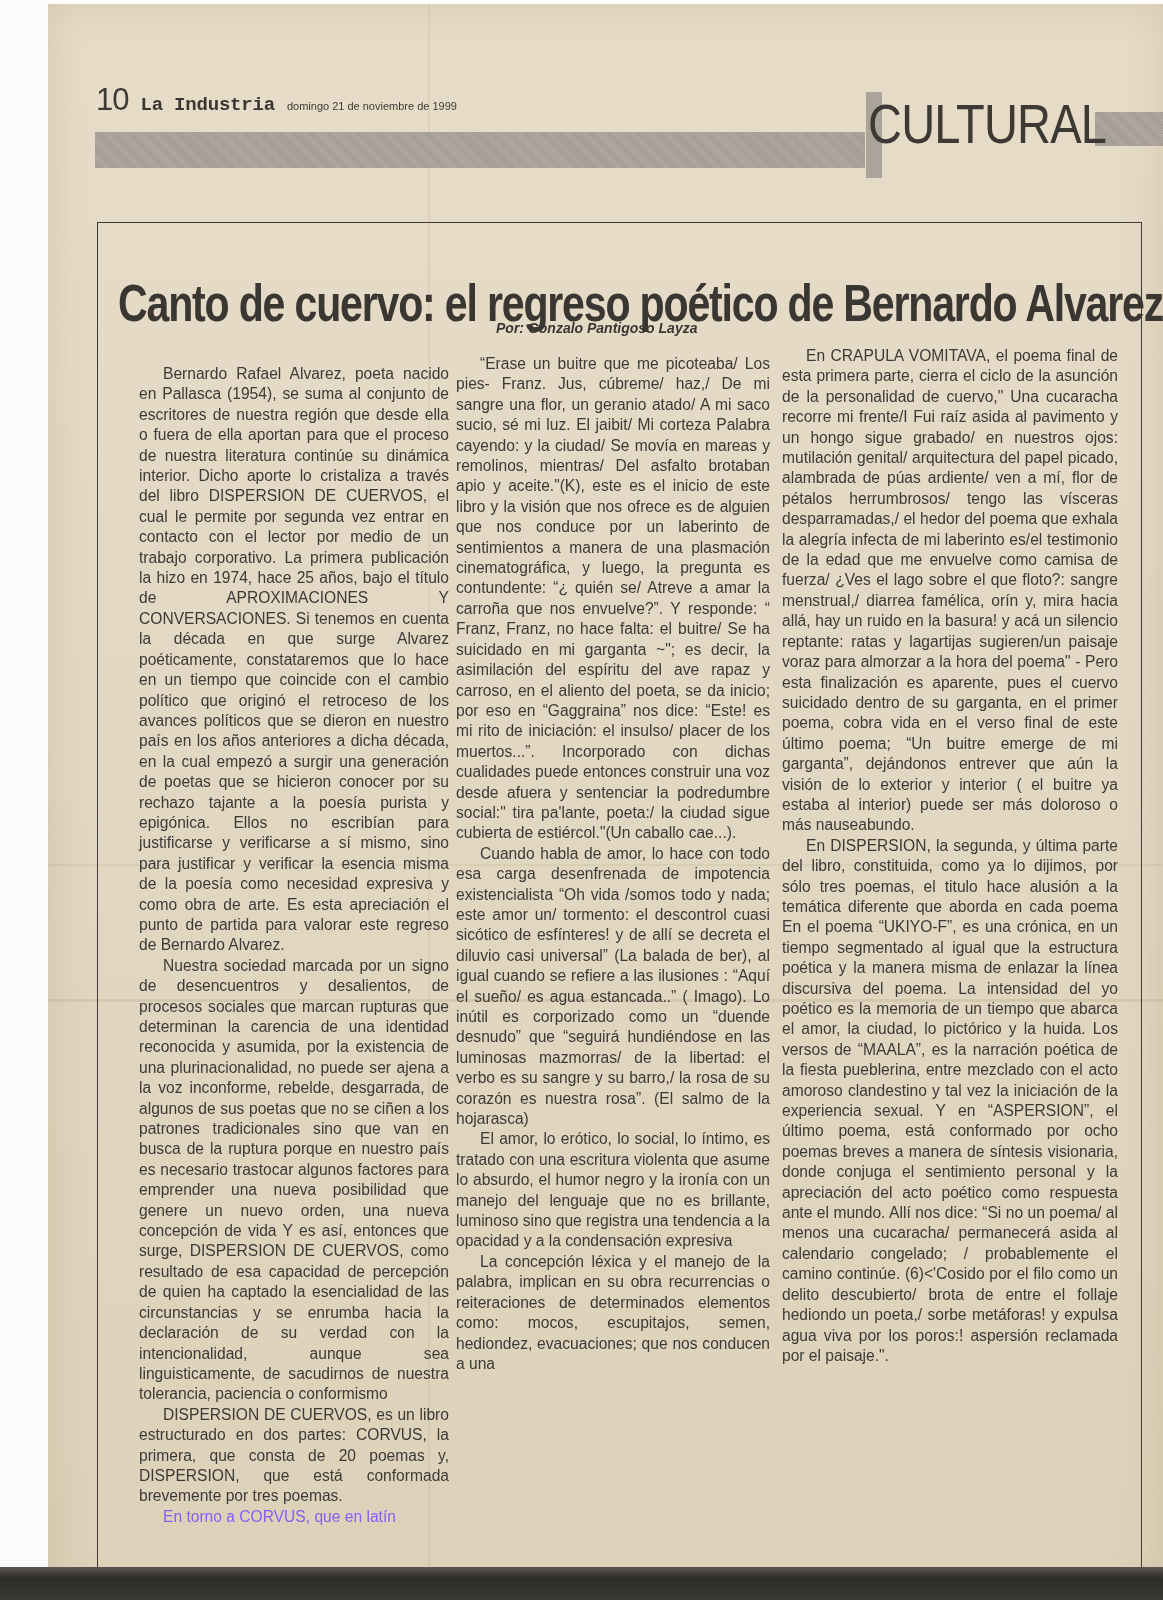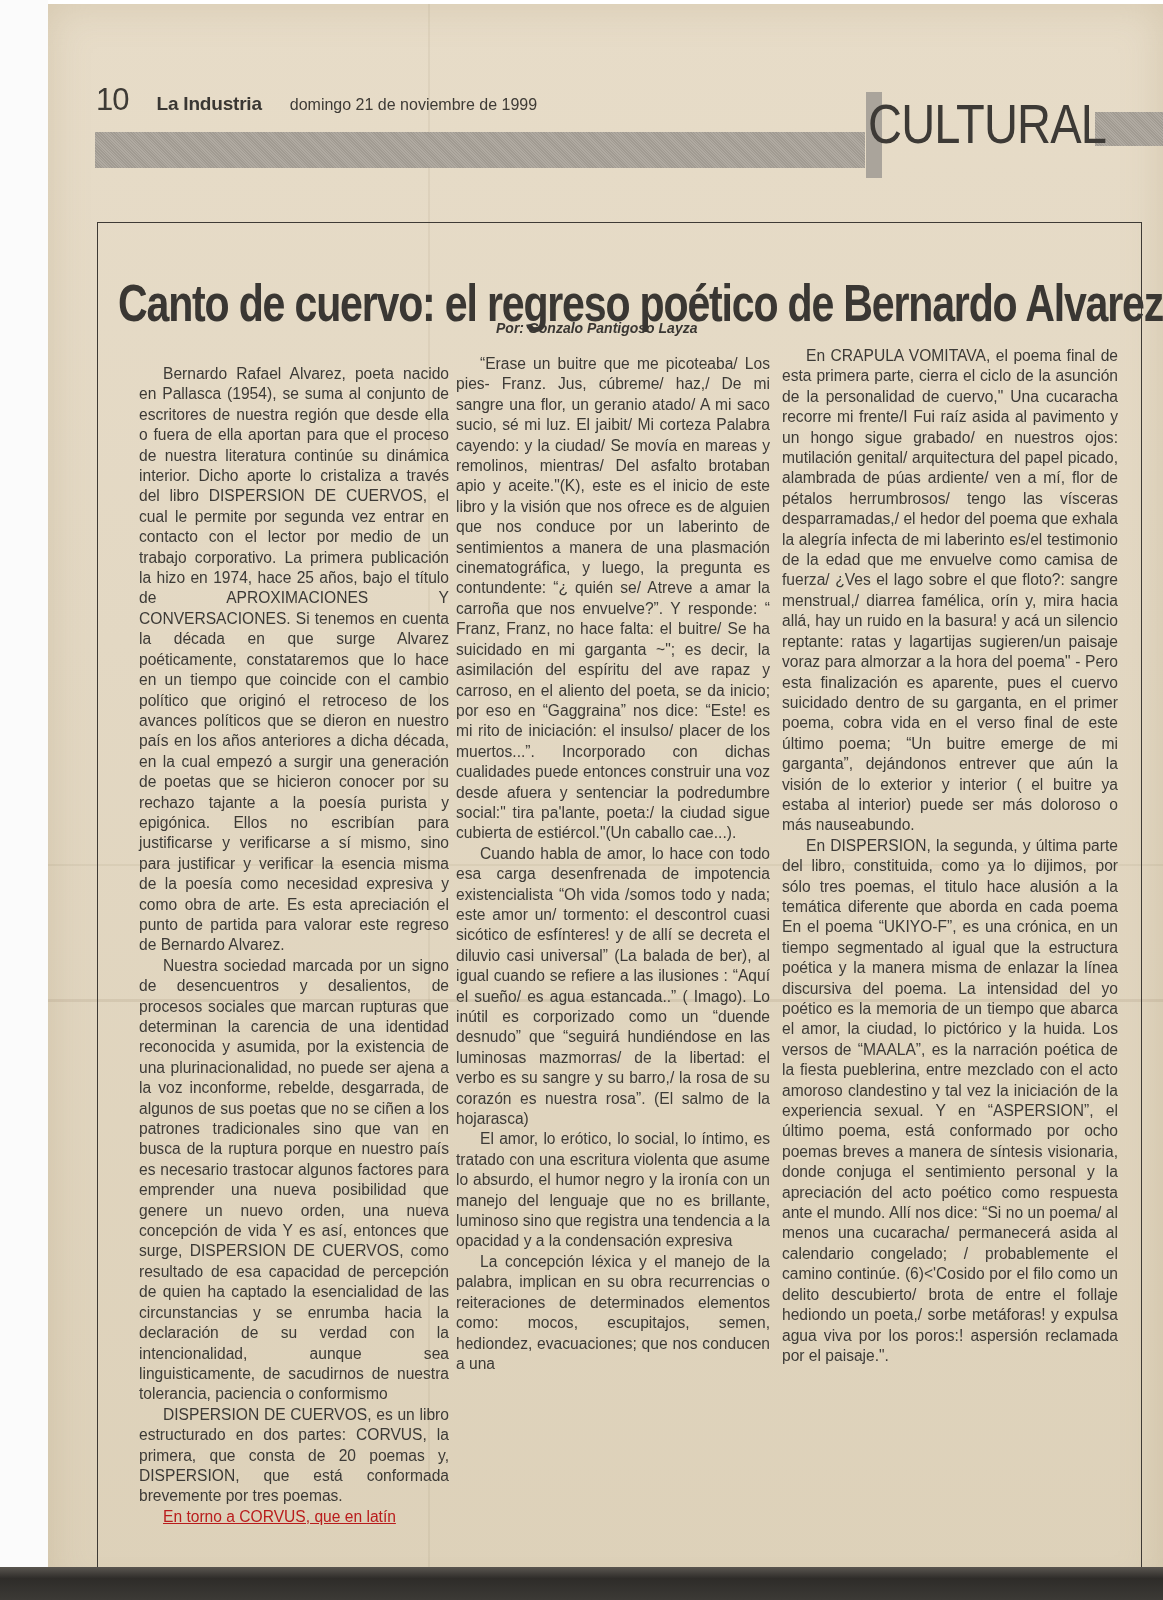--- a/index.html
+++ b/index.html
@@ -10,45 +10,45 @@
     }
     .paper {
       position: absolute; left: 48px; top: 4px; width: 1115px; height: 1596px;
       background: linear-gradient(180deg, #e7dcc8 0%, #e3d8c3 40%, #ddd1b9 100%);
       box-shadow: inset 0 0 40px rgba(160,140,100,0.25);
     }
     .fold-v { position: absolute; left: 380px; top: 0; width: 2px; height: 100%; background: rgba(120,100,70,0.08); }
     .fold-h { position: absolute; left: 0; top: 995px; width: 100%; height: 3px; background: rgba(120,100,70,0.12); }
     .fold-h2 { position: absolute; left: 0; top: 860px; width: 100%; height: 2px; background: rgba(120,100,70,0.08); }
 
-    .masthead { position: absolute; left: 96px; top: 82px; display: flex; align-items: baseline; gap: 28px; color: #3e3b36; }
+    .masthead { position: absolute; left: 96px; top: 82px; display: flex; align-items: baseline; gap: 12px; color: #3e3b36; }
     .page-num { font-size: 31px; font-weight: 400; letter-spacing: -1px; }
-    .paper-name { font-family: Liberation Sans, sans-serif; font-weight: 700; font-size: 19px; letter-spacing: -0.2px; color: #3a3733; }
-    .paper-date { font-size: 16px; color: #3e3b36; }
+    .paper-name { font-family: Liberation Mono, monospace; font-weight: 700; font-size: 19px; letter-spacing: -0.2px; color: #3a3733; }
+    .paper-date { font-size: 11px; color: #3e3b36; }
 
     .gray-bar { position: absolute; left: 95px; top: 132px; width: 770px; height: 36px;
       background: repeating-linear-gradient(45deg, #a19b92 0 1px, #b0aaa1 1px 2px); }
     .gray-bar-right { position: absolute; left: 1095px; top: 112px; width: 68px; height: 34px;
       background: repeating-linear-gradient(45deg, #a19b92 0 1px, #b0aaa1 1px 2px); }
     .section-block { position: absolute; left: 866px; top: 92px; width: 16px; height: 86px; background: #aaa49b; }
     .section-label { position: absolute; left: 868px; top: 96px; font-size: 56px; font-weight: 400; color: #3d3a36; letter-spacing: -1px; transform: scaleX(0.84); transform-origin: left top; line-height: 1; }
 
     .article-box { position: absolute; left: 97px; top: 222px; width: 1043px; height: 1400px;
       border-top: 1.5px solid #3e3a35; border-left: 1.5px solid #3e3a35; border-right: 1.5px solid #3e3a35; }
     .headline { position: absolute; left: 118px; top: 240px; font-size: 52px; font-weight: 700; color: #3a3733; letter-spacing: -1.5px;
       transform: scaleX(0.79); transform-origin: left top; white-space: nowrap; line-height: 1.1; }
     .byline { position: absolute; left: 496px; top: 320px; font-size: 14px; font-weight: 700; font-style: italic; color: #3a3733; }
 
     .col { position: absolute; top: 362px; font-size: 15.6px; line-height: 20.4px; color: #3c3a36; text-align: justify; }
     .col p { margin: 0; text-indent: 24px; }
     .col p.noindent { text-indent: 0; }
     .col1 { left: 139px; width: 310px; top: 364px; }
     .col2 { left: 456px; width: 314px; top: 354px; }
     .col3 { left: 782px; width: 336px; top: 346px; }
-    .faded { color: #b91c1c; text-decoration: underline; }
+    .faded { color: #8b5cf6; }
 
     .bottom-band { position: absolute; left: 0; top: 1567px; width: 1163px; height: 33px;
       background: linear-gradient(180deg, #5a5650 0%, #2e2c29 35%, #3c3a36 100%); }
     .white-left { position: absolute; left: 0; top: 0; width: 48px; height: 1567px; background: #fbfbfb; }
   </style>
 </head>
 <body>
 
 <div class="white-left"></div>
 <div class="paper">

